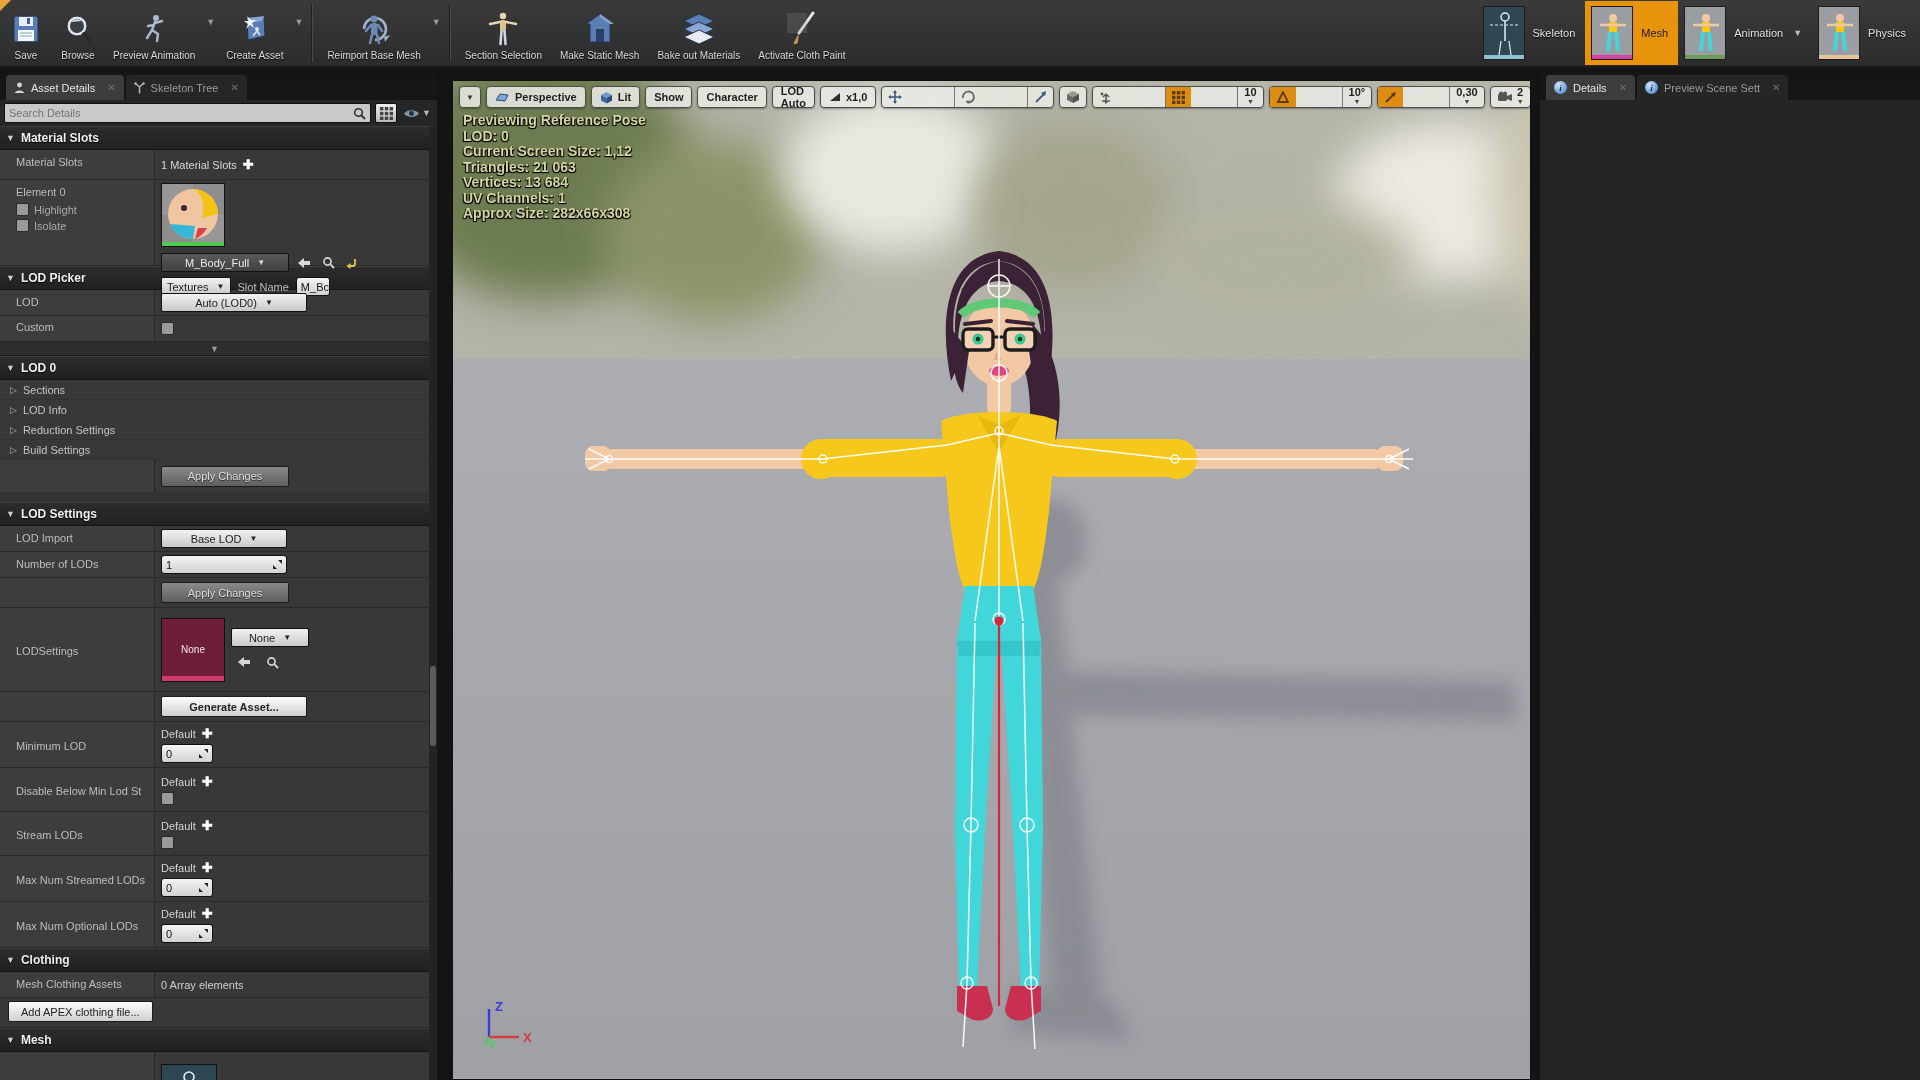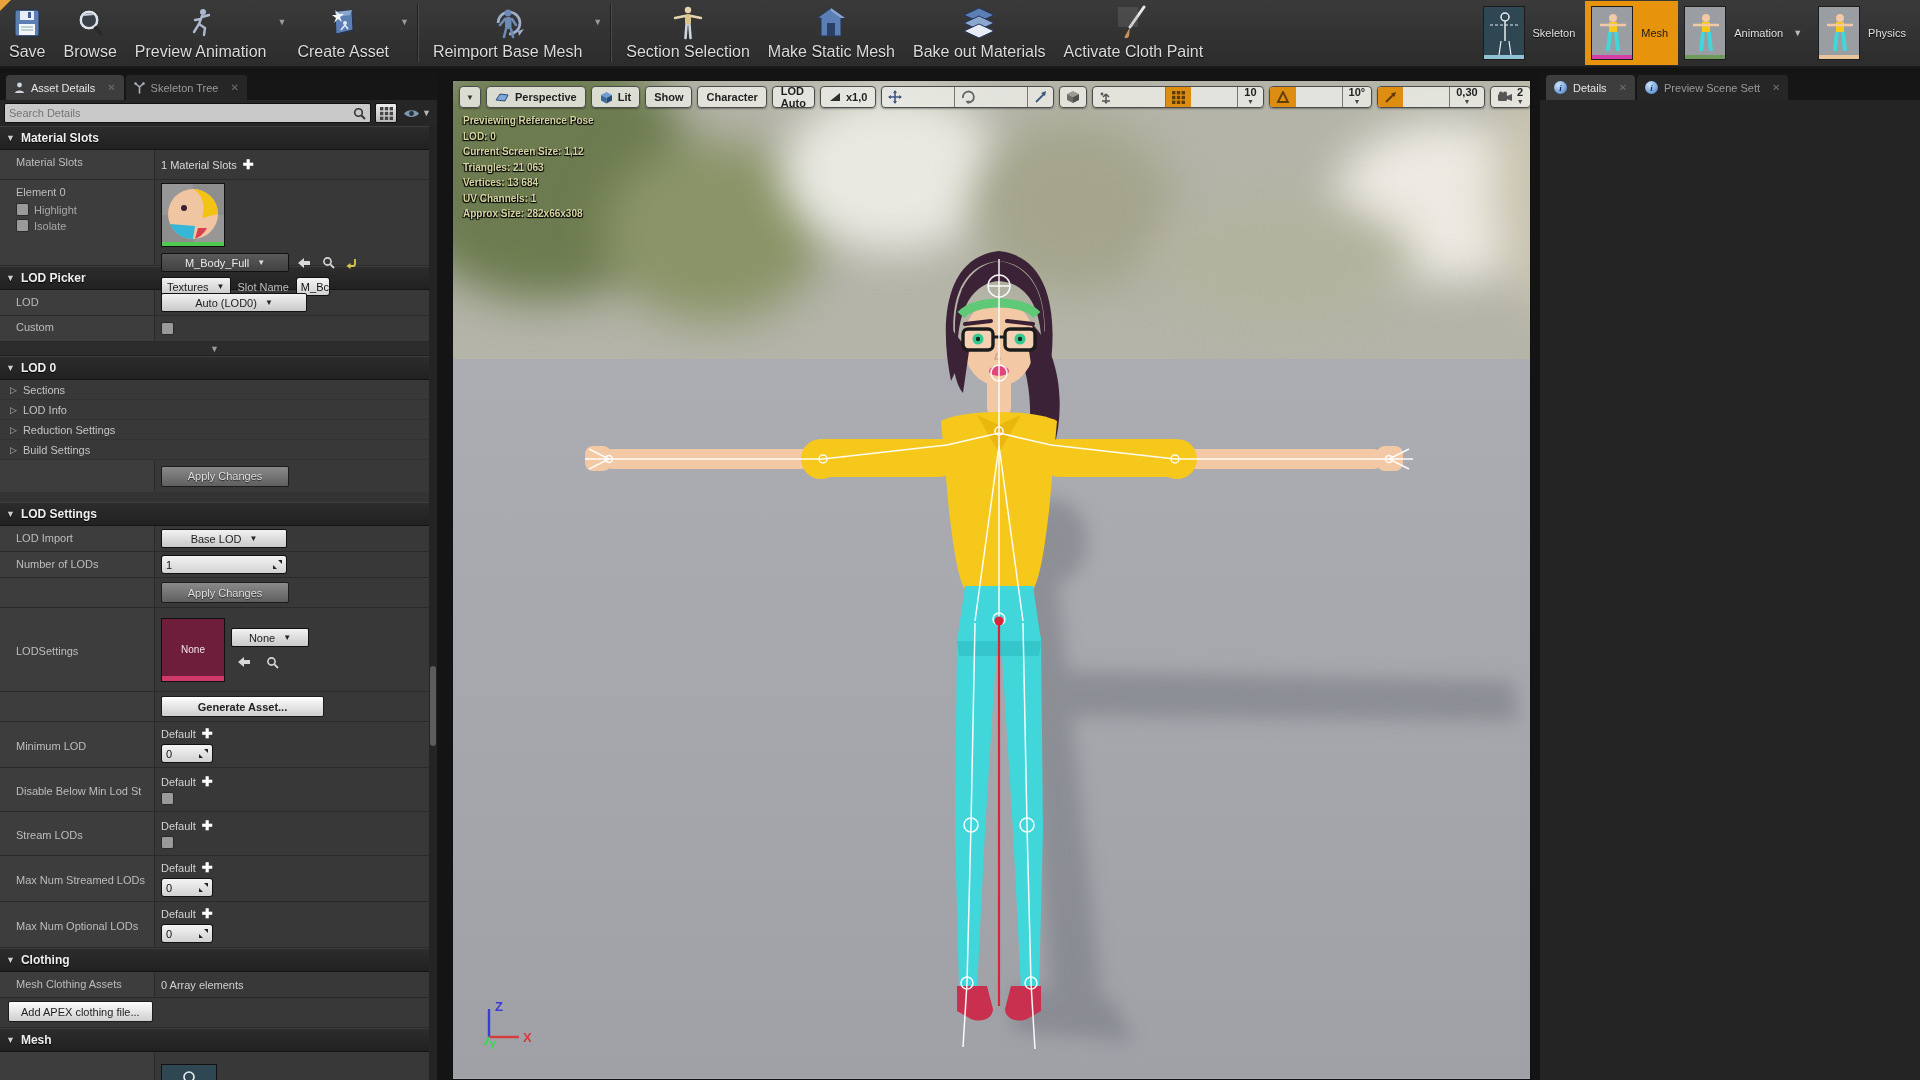--- a/index.html
+++ b/index.html
@@ -8,21 +8,21 @@
 
   
   .toolbar { position:absolute; left:0; top:0; width:1920px; height:68px;
     background:linear-gradient(#3a3a3a,#2c2c2c); border-bottom:2px solid #1a1a1a;
     display:flex; align-items:stretch; }
   .corner-flag { position:absolute; left:0; top:0; width:0; height:0;
     border-top:11px solid #e8a33d; border-right:11px solid transparent; z-index:5; }
   .tb-item { display:flex; flex-direction:column; align-items:center; justify-content:flex-end;
     padding:4px 9px 5px 9px; cursor:pointer; position:relative; }
   .tb-item .ic { height:38px; display:flex; align-items:center; }
-  .tb-item .cap { color:#dcdcdc; font-size:16px; white-space:nowrap; margin-top:2px;
+  .tb-item .cap { color:#dcdcdc; font-size:10px; white-space:nowrap; margin-top:2px;
     text-shadow:0 1px 1px #000; }
   .tb-caret { color:#9a9a9a; font-size:9px; align-self:center; margin:0 2px 22px 2px; }
   .tb-sep { width:1px; background:#1f1f1f; margin:4px 6px; box-shadow:1px 0 0 #4a4a4a; }
   .tb-modes { margin-left:auto; display:flex; align-items:center; padding-right:4px; }
   .mode { display:flex; align-items:center; gap:8px; padding:4px 10px 4px 6px; height:64px; cursor:pointer; }
   .mode.active { background:#e8930c; }
   .mode .mlabel { font-size:11px; color:#e2e2e2; text-shadow:0 1px 1px #000; }
   .mode.active .mlabel { color:#1b1b1b; text-shadow:none; }
   .mode-caret { color:#bbb; font-size:9px; margin-left:2px; }
   .thumb { width:42px; height:54px; border:1px solid #1c1c1c; position:relative; overflow:hidden; }
@@ -104,21 +104,21 @@
   .pill.square { padding:0 6px; }
   .pill .dd { font-size:8px; color:#333; }
   .vp-right { margin-left:auto; display:flex; align-items:center; gap:5px; }
   .pillgroup { height:22px; background:rgba(233,233,228,0.88); border:1px solid #4c4c4c; border-radius:4px;
     display:flex; align-items:stretch; overflow:hidden; box-shadow:0 1px 2px rgba(0,0,0,.35);gap:46px; }
   .seg { display:flex; align-items:center; justify-content:center; padding:0 6px; cursor:pointer; color:#222; font-weight:bold; }
   .seg + .seg { border-left:1px solid #777; }
   .seg.on { background:#dd8d12; }
   .seg .num { display:flex; flex-direction:column; align-items:center; line-height:10px; }
   .seg .num .dd { font-size:7px; color:#444; }
-  .vp-stats { position:absolute; left:10px; top:32px; z-index:25; color:#d6d3a2; font-weight:bold; font-size:10px;
+  .vp-stats { position:absolute; left:10px; top:32px; z-index:25; color:#d6d3a2; font-weight:bold; font-size:14px;
     text-shadow:1px 1px 1px #000, -1px 1px 1px #000; line-height:15.5px; }
   .axis { position:absolute; left:22px; bottom:28px; z-index:25; }
   .char-svg { position:absolute; left:0; top:0; z-index:10; }
 </style>
 </head>
 <body>
 
 <div class="toolbar">
   <div class="corner-flag"></div>
 
@@ -530,21 +530,21 @@
                   <line x1="8.4" y1="8.4" x2="12" y2="12" stroke="#d8d8d8" stroke-width="1.8"></line>
                 </svg>
               </span>
           </span>
         </span>
       </div>
     </div>
     <div class="prow" style="height:30px">
       <div class="plabel"></div>
       <div class="pval">
-          <span class="btn light" style="width:163px">Generate Asset...</span>
+          <span class="btn light" style="width:146px">Generate Asset...</span>
         </div>
     </div>
     <div class="prow" style="height:46px">
       <div class="plabel" style="display:flex; align-items:center">Minimum LOD</div>
       <div class="pval col">
         <span class="defline">
             <span>Default</span>
             <span class="plus">✚</span>
           </span>
         <span class="spin" style="width:52px">

